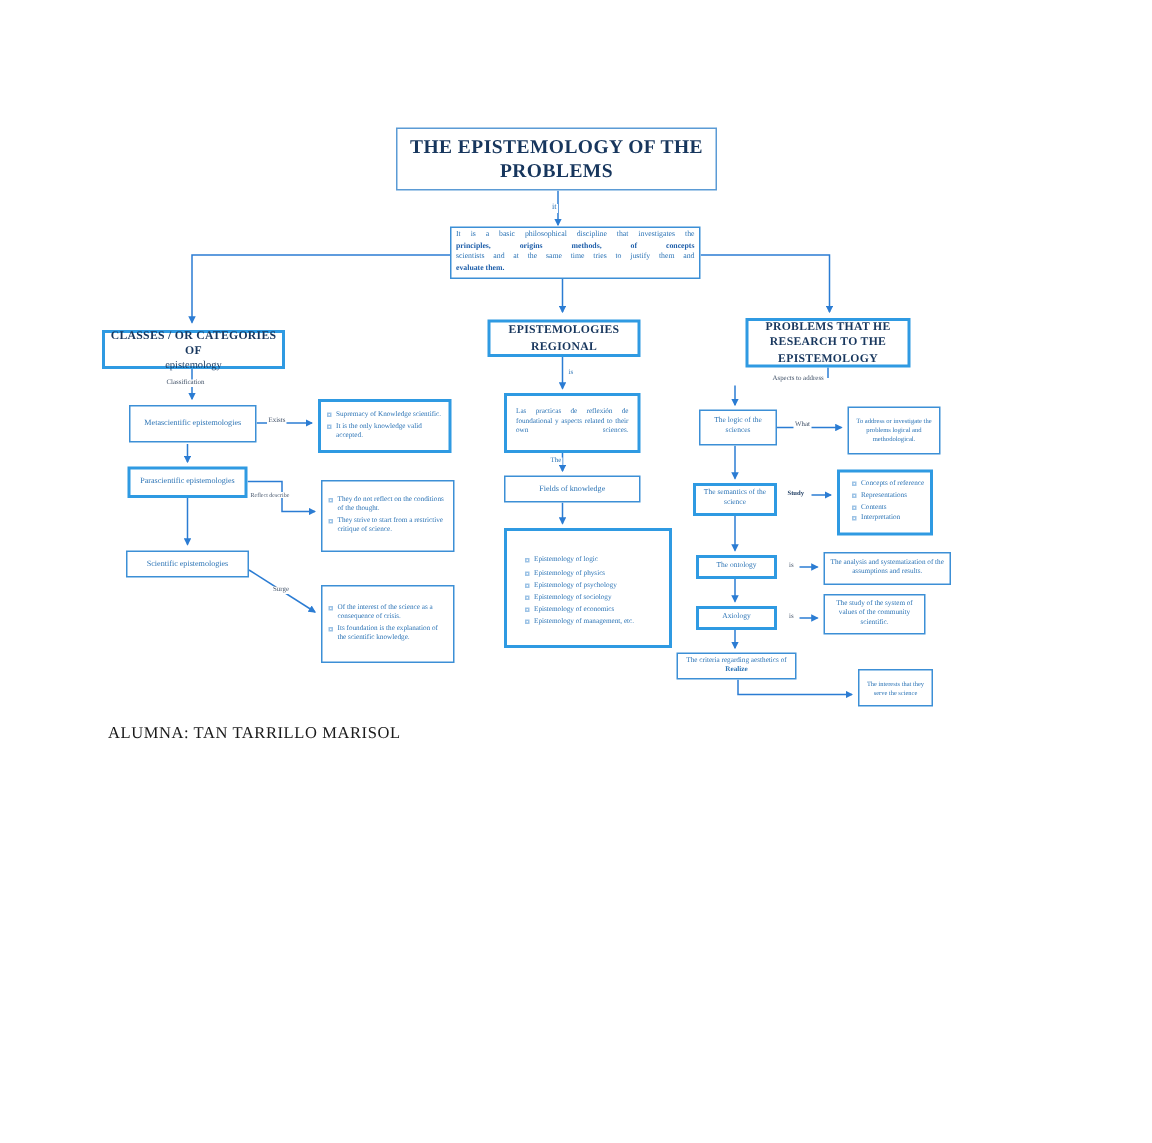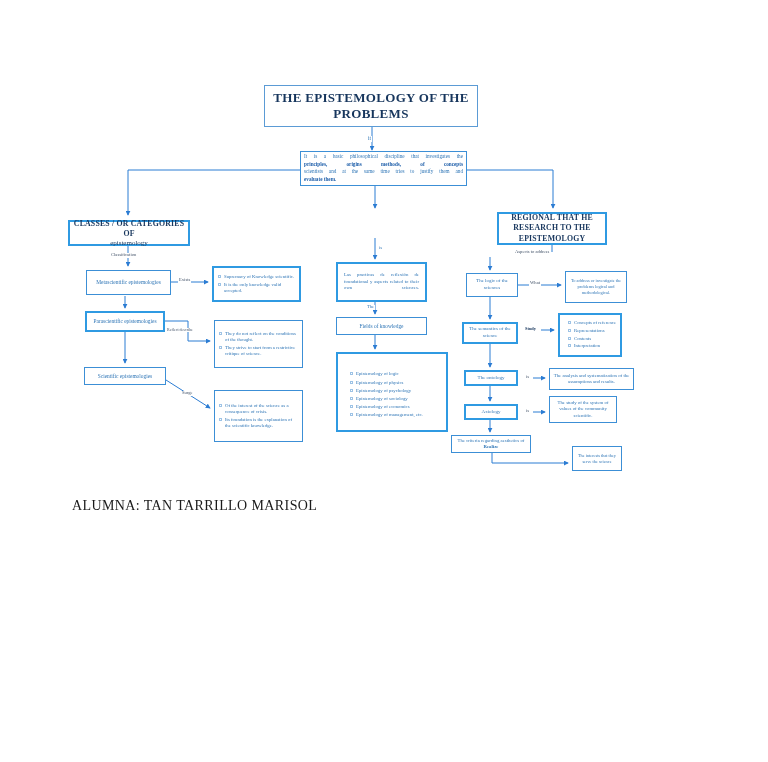--- a/index.html
+++ b/index.html
@@ -21,21 +21,21 @@
   .def .l{font-size:5.2px;color:#2e75b6;line-height:1.45;text-align:justify;text-align-last:justify;}
   .def .l.last{text-align-last:left;}
   .def .bold{font-weight:bold;color:#1f5faa;}
   .blist{position:absolute;box-sizing:border-box;background:#fff;display:flex;flex-direction:column;
          justify-content:center;gap:1.5px;text-align:left;padding:3px 3px 3px 4px;}
   .bitem{display:flex;gap:3px;font-size:4.8px;color:#2e75b6;line-height:1.3;align-items:flex-start;}
   .sq{width:3px;height:3px;border:1px solid #9dc3e6;box-sizing:border-box;flex:none;margin-top:1px;background:#fff;}
   .lbl{position:absolute;font-size:4.6px;color:#44546a;background:#ffffff;padding:0 1px;line-height:1;white-space:nowrap;}
   .lbl.blue{color:#2e75b6;}
   .lbl.bold{font-weight:bold;color:#17365d;}
-  .footer{position:absolute;left:72px;top:498px;font-size:14px;color:#1a1a1a;letter-spacing:.4px;text-align:center;}
+  .footer{position:absolute;left:72px;top:483px;font-size:11px;color:#1a1a1a;letter-spacing:.4px;text-align:center;}
   .just{text-align:justify;text-align-last:justify;align-items:stretch;}
 </style>
 </head>
 <body>
 
 <div class="canvas">
 
   <svg class="wires" viewBox="0 0 768 762">
     <defs>
       <marker id="ah" markerWidth="5" markerHeight="5" refX="4.2" refY="2.5" orient="auto" markerUnits="userSpaceOnUse">
@@ -127,20 +127,24 @@
     <div class="bitem">
         <span class="sq"></span>
       <span>Of the interest of the science as a consequence of crisis.</span>
       </div>
     <div class="bitem">
         <span class="sq"></span>
       <span>Its foundation is the explanation of the scientific knowledge.</span>
       </div>
   </div>
 
+  <div class="box b2" style="left:325px;top:213px;width:102px;height:25px;">
+    <div class="hdr">EPISTEMOLOGIES</div>
+    <div class="hdr">REGIONAL</div>
+  </div>
   <div class="lbl blue" style="left:378px;top:246px;">is</div>
 
   <div class="box b2 just" style="left:336px;top:262px;width:91px;height:40px;padding:2px 4px;">
     <div class="txt" style="text-align:justify;text-align-last:justify;">Las practicas de reflexión de foundational y aspects related to their own sciences.</div>
   </div>
   <div class="lbl blue" style="left:366px;top:305px;">The</div>
 
   <div class="box b1" style="left:336px;top:317px;width:91px;height:18px;">
     <div class="node-label">Fields of knowledge</div>
   </div>
@@ -166,21 +170,21 @@
         <span class="sq"></span>
       <span>Epistemology of economics</span>
       </div>
     <div class="bitem">
         <span class="sq"></span>
       <span>Epistemology of management, etc.</span>
       </div>
   </div>
 
   <div class="box b2" style="left:497px;top:212px;width:110px;height:33px;">
-    <div class="hdr">REGIONAL THAT HE</div>
+    <div class="hdr">PROBLEMS THAT HE</div>
     <div class="hdr">RESEARCH TO THE</div>
     <div class="hdr">EPISTEMOLOGY</div>
   </div>
   <div class="lbl" style="left:514px;top:250px;">Aspects to address</div>
 
   <div class="box b1" style="left:466px;top:273px;width:52px;height:24px;">
     <div class="txt txt-c" style="font-size:5px;">The logic of the sciences</div>
   </div>
   <div class="lbl" style="left:529px;top:281px;">What</div>
   <div class="box b1" style="left:565px;top:271px;width:62px;height:32px;">

